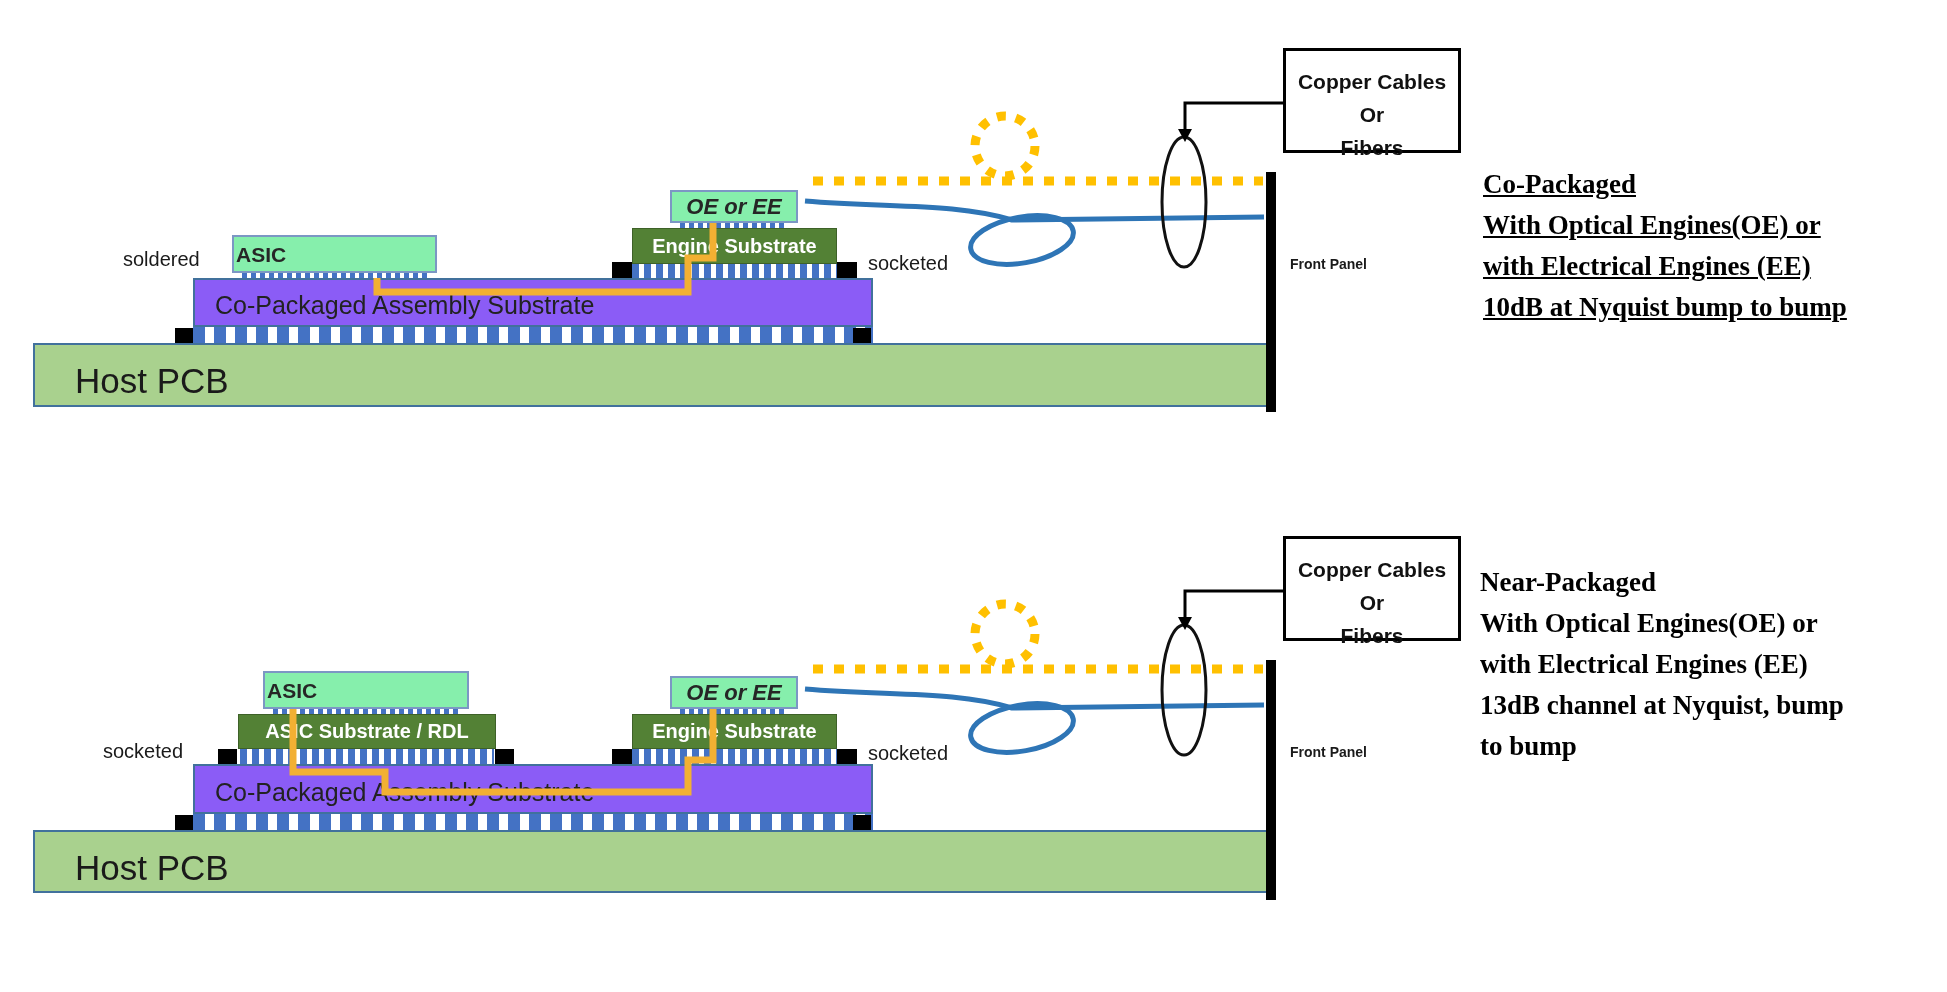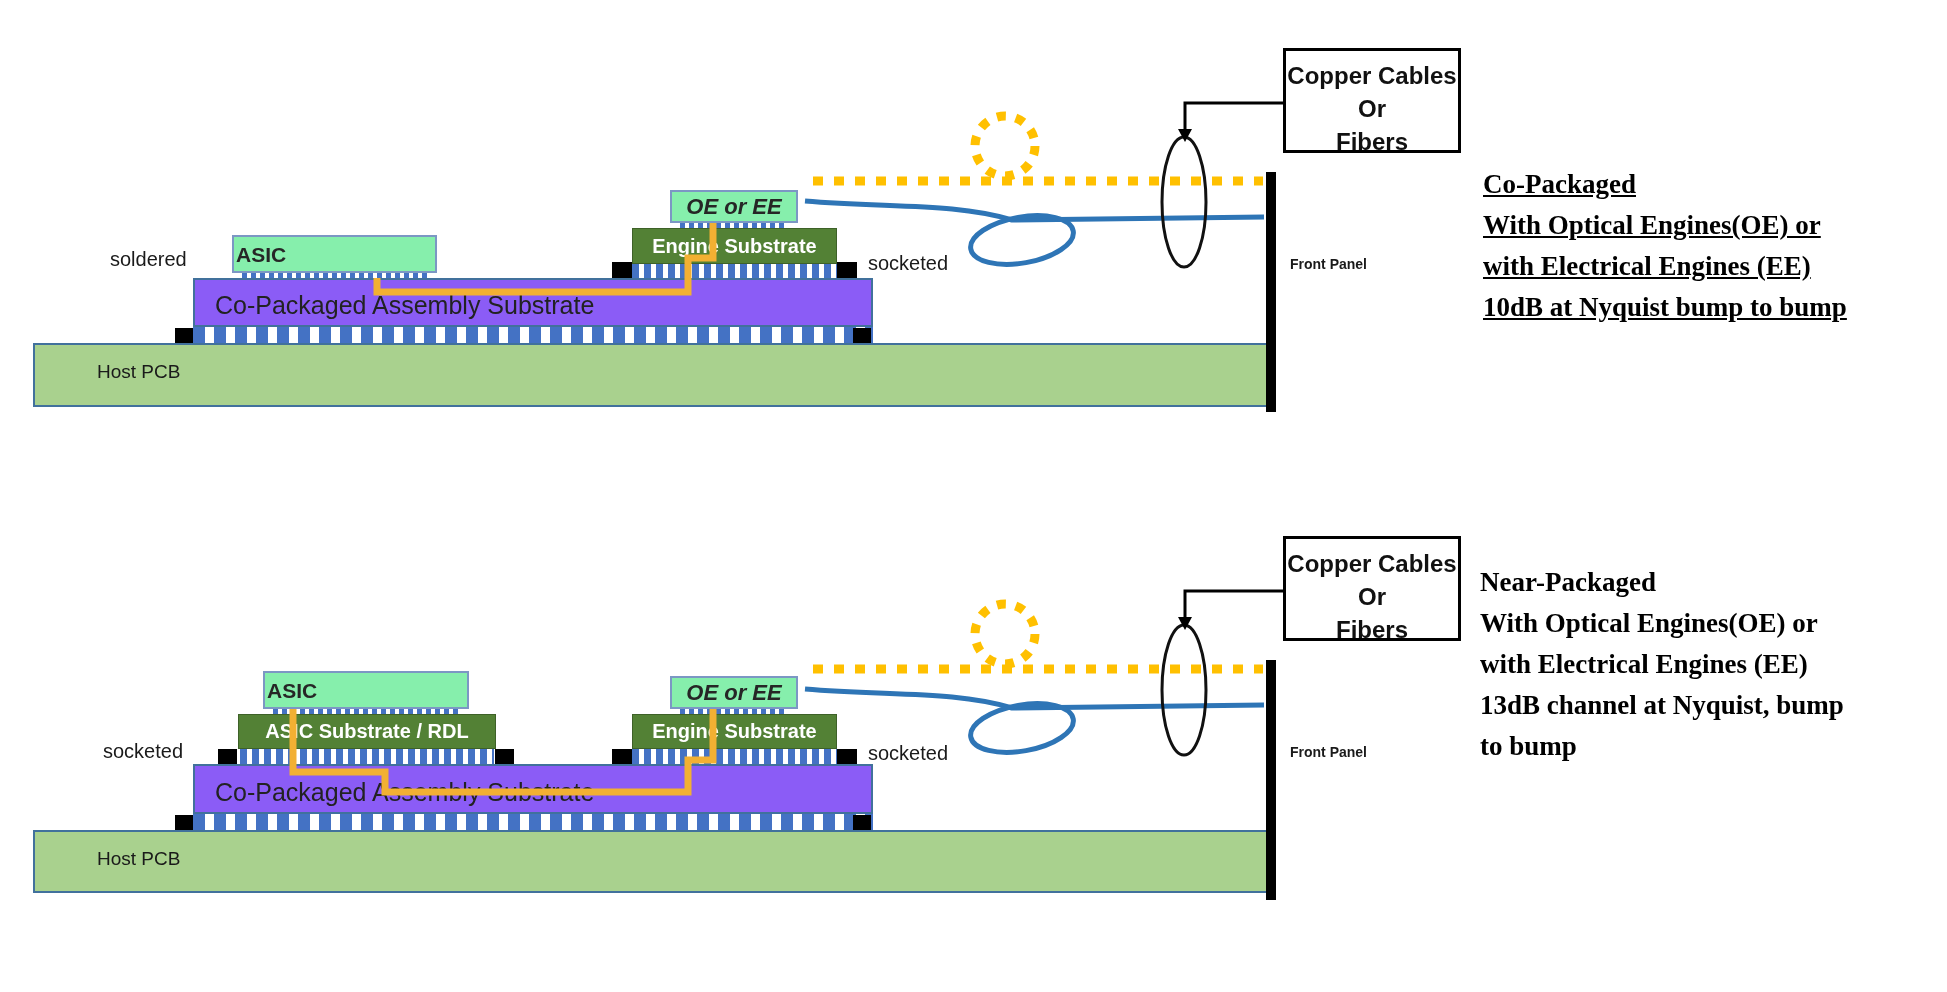--- a/index.html
+++ b/index.html
@@ -8,45 +8,45 @@
   .abs{position:absolute;box-sizing:border-box;}
   
   .chipgray{background:#86efac;border:2px solid #7c97c4;color:#262626;}
   .asicchip{font-weight:bold;font-size:21px;padding:6px 0 0 2px;}
   .oechip{font-weight:bold;font-style:italic;font-size:22px;display:flex;align-items:center;justify-content:center;}
   .darkgreen{background:#538135;color:#ffffff;font-weight:bold;font-size:20px;
              display:flex;align-items:center;justify-content:center;border:1px solid #3e6128;}
   .substrate{background:#8b5cf6;border:2px solid #41719c;display:flex;align-items:flex-end;}
   .substrate .subtxt{font-size:25px;color:#222;padding:0 0 5px 20px;}
   .hostpcb{background:#a9d18e;border:2px solid #41719c;}
-  .hostpcb .pcbtxt{font-size:19px;color:#1a1a1a;padding:16px 0 0 62px;}
+  .hostpcb .pcbtxt{font-size:35px;color:#1a1a1a;padding:16px 0 0 40px;}
   
   .bumps-small{background:repeating-linear-gradient(90deg,#4472c4 0 5px,#ffffff 5px 9px);}
   .bumps-socket{background:repeating-linear-gradient(90deg,#4472c4 0 7px,#ffffff 7px 12px);}
   .bumps-bga{background:repeating-linear-gradient(90deg,#4472c4 0 12px,#ffffff 12px 21px);}
   .blacksq{background:#000000;}
   .panelbar{background:#000000;}
   
   .lbl{position:absolute;color:#1a1a1a;}
   .mountlbl{font-size:20px;}
   .fplbl{font-size:14px;font-weight:bold;}
   .cablesbox{border:3px solid #000;background:#ffffff;text-align:center;font-weight:bold;
-             font-size:24px;line-height:33px;white-space:pre-line;padding-top:8px;color:#111;}
+             font-size:21px;line-height:33px;white-space:pre-line;padding-top:14px;color:#111;}
   .annotation{font-family:"Liberation Serif",serif;font-weight:bold;font-size:27px;line-height:41px;
               color:#000;white-space:pre-line;}
   svg.overlay{position:absolute;left:0;top:0;z-index:10;pointer-events:none;}
   section{position:absolute;inset:0;z-index:1;}
 </style>
 </head>
 <body>
 
 <div class="canvas">
 
   <section>
-    <div class="lbl mountlbl" style="left:110px;top:248px;">soldered</div>
+    <div class="lbl mountlbl" style="left:123px;top:248px;">soldered</div>
 
     <div class="abs chipgray asicchip" style="left:232px;top:235px;width:205px;height:38px;">ASIC</div>
     <div class="abs bumps-small" style="left:242px;top:273px;width:186px;height:6px;"></div>
 
     <div class="abs chipgray oechip" style="left:670px;top:190px;width:128px;height:33px;">OE or EE</div>
     <div class="abs bumps-small" style="left:680px;top:223px;width:108px;height:5px;"></div>
 
     <div class="abs darkgreen" style="left:632px;top:228px;width:205px;height:36px;">Engine Substrate</div>
     <div class="abs bumps-socket" style="left:632px;top:264px;width:205px;height:14px;"></div>
     <div class="abs blacksq" style="left:612px;top:262px;width:20px;height:16px;"></div>

